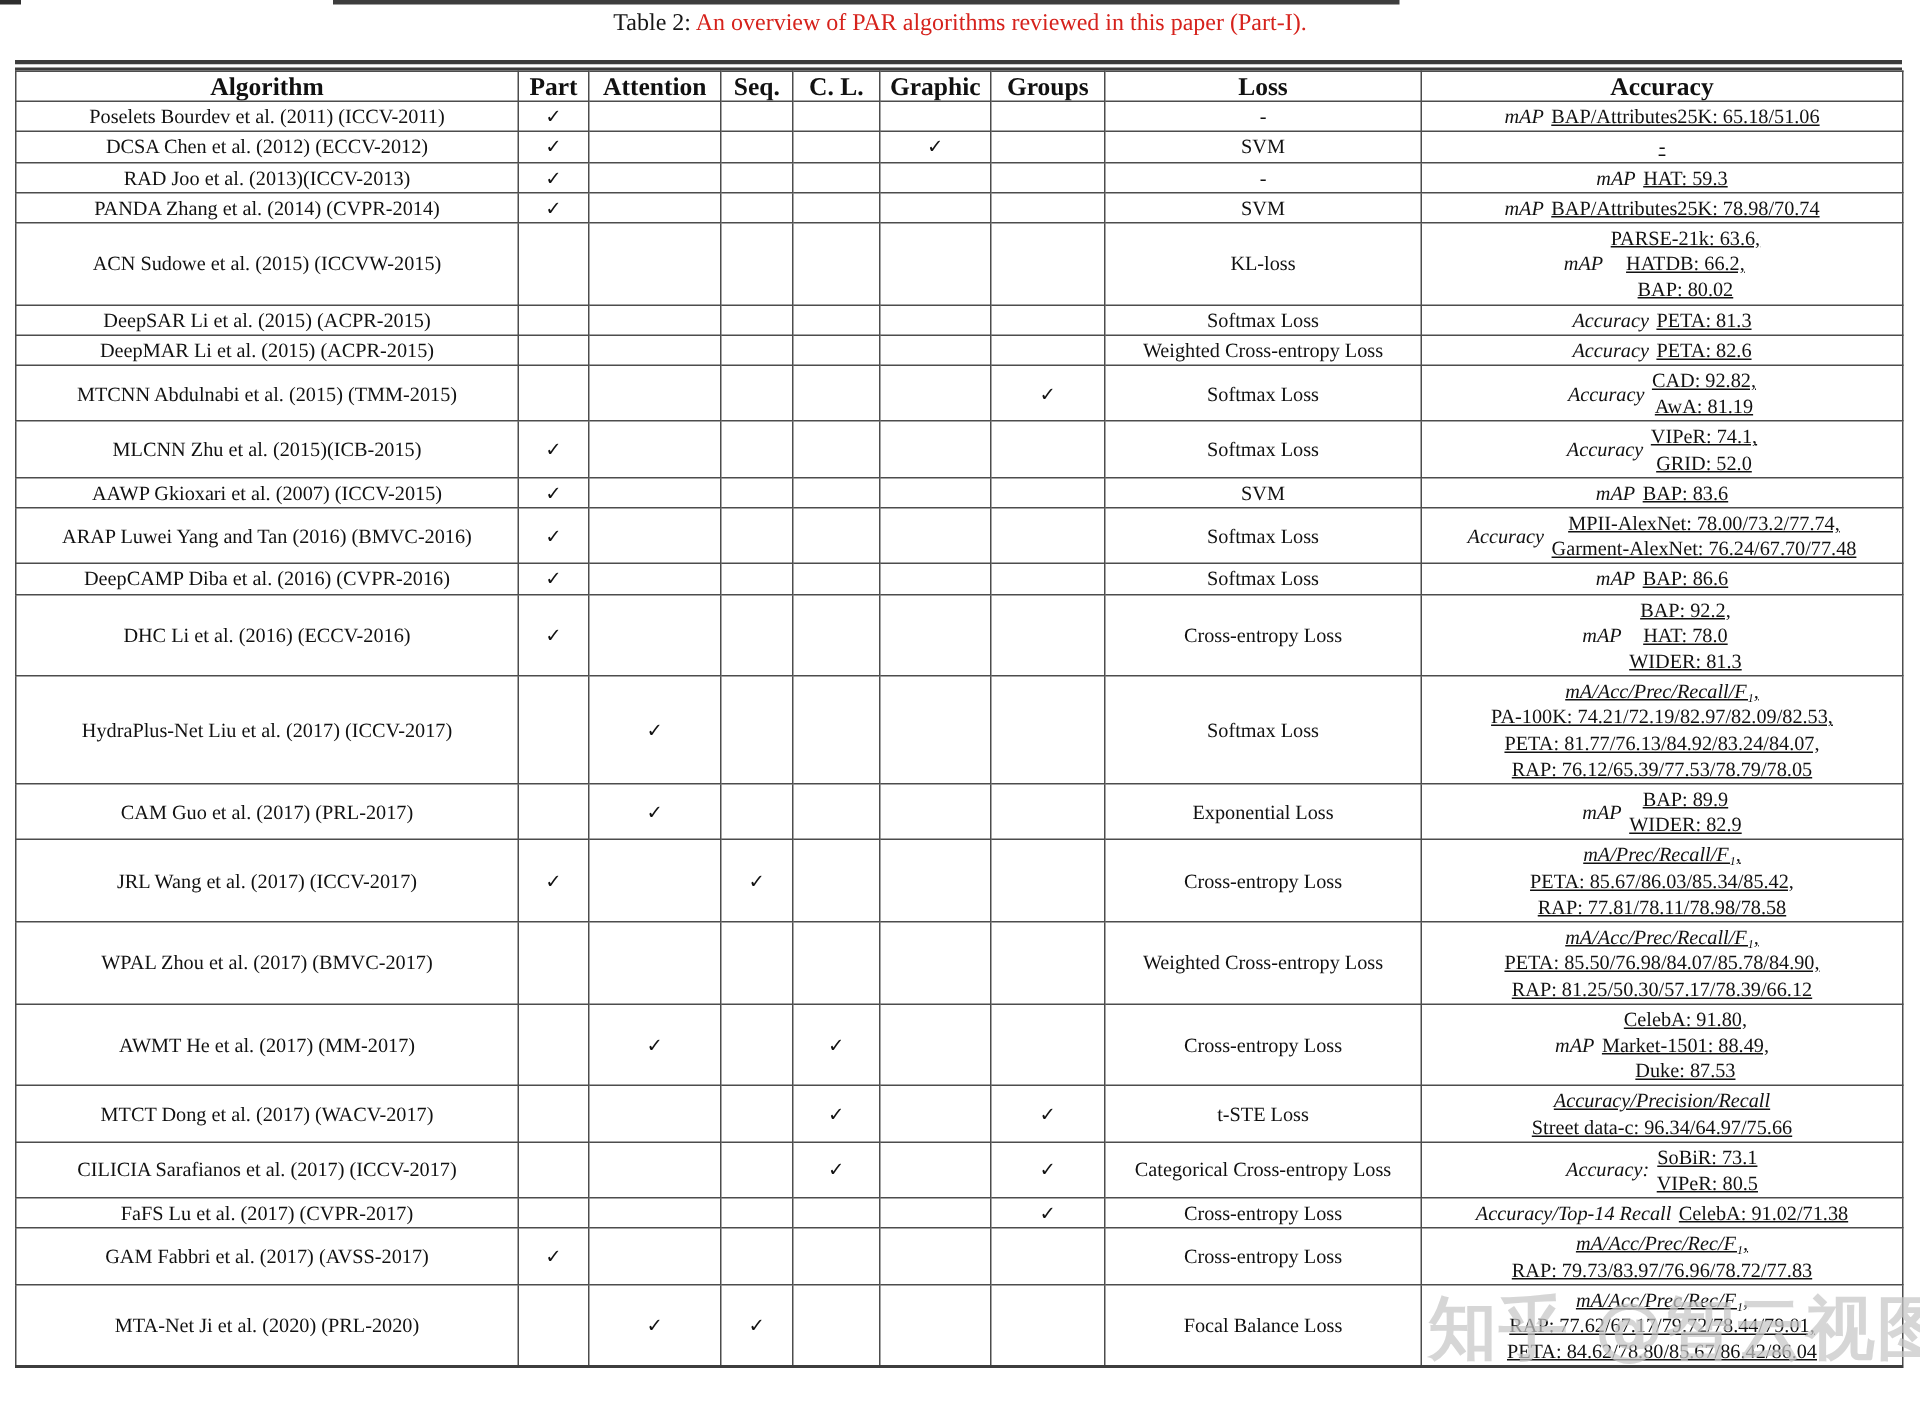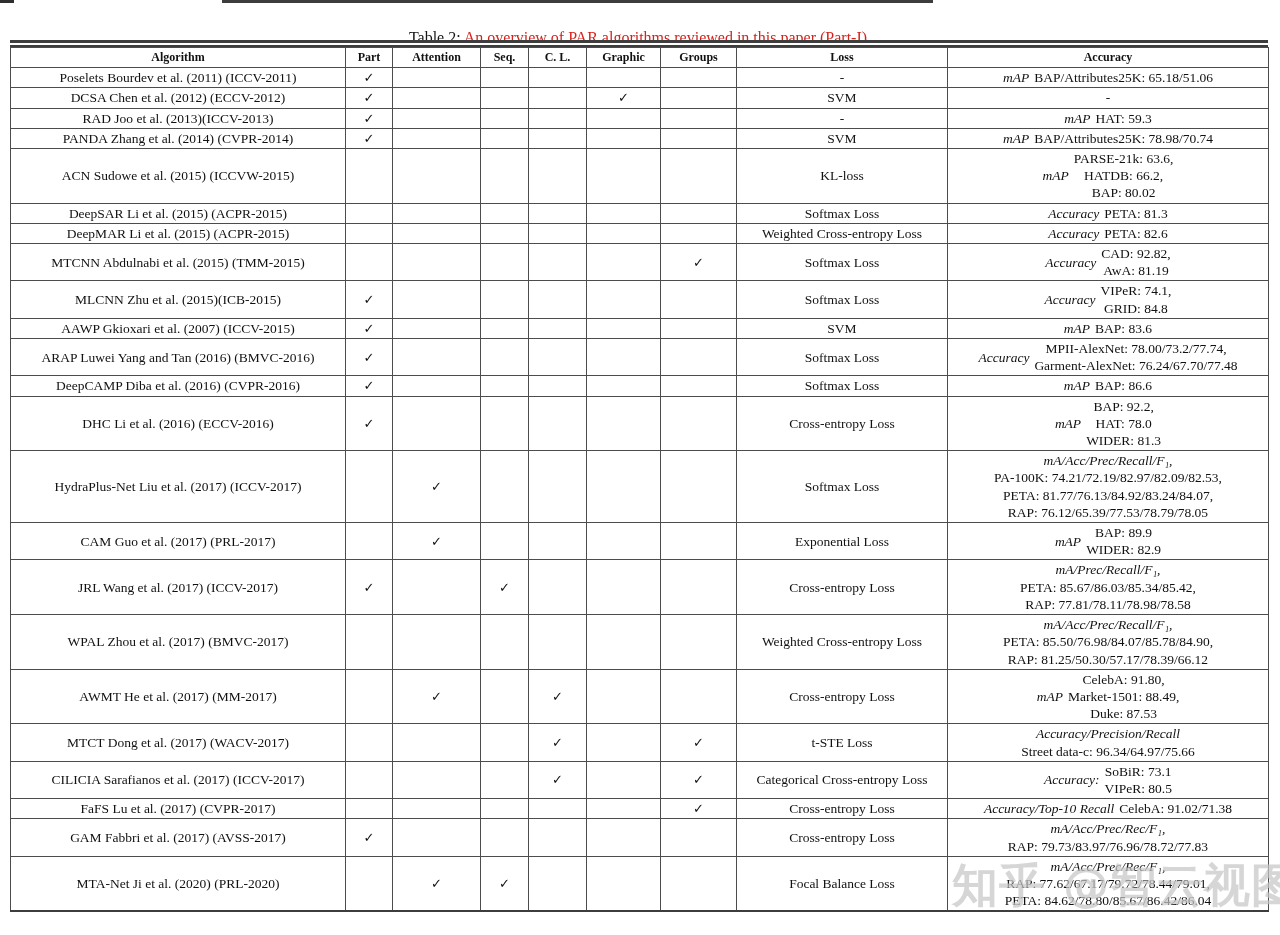--- a/index.html
+++ b/index.html
@@ -2,38 +2,38 @@
 <html><head>
 <meta charset="utf-8">
 <style>
   html,body{margin:0;padding:0;background:#fff;}
   .page{position:relative;width:1280px;height:935px;background:#ffffff;overflow:hidden;
         font-family:"Liberation Serif","DejaVu Serif",serif;color:#111;}
   
   .top-dash{position:absolute;top:0;left:0;width:14px;height:3px;background:#2e2e2e;}
   .top-band{position:absolute;top:0;left:222px;width:711px;height:3px;background:#3d3d3d;}
   
-  .caption{position:absolute;top:6px;left:0;width:100%;text-align:center;font-size:16px;line-height:20px;margin-top:22px;}
+  .caption{position:absolute;top:6px;left:0;width:100%;text-align:center;font-size:16px;line-height:20px;}
   .caption .prefix{color:#161616;}
   .caption .red{color:#d6221c;}
   
   .tablewrap{position:absolute;top:40px;left:10px;width:1258px;}
   .rule-thick{height:3px;background:#3d3d3d;}
   .rule-gap{height:2px;background:#fff;}
   .rule-thin{height:2px;background:#3d3d3d;}
   table{border-collapse:collapse;table-layout:fixed;width:100%;font-size:13.5px;
         border-bottom:2.5px solid #3d3d3d;}
   th,td{border:1px solid #4c4c4c;padding:1px 4px;text-align:center;vertical-align:middle;
         line-height:17.2px;overflow:hidden;}
-  th{font-weight:bold;font-size:12px;}
+  th{font-weight:bold;font-size:17px;}
   td.chk{font-size:13px;}
   .it{font-style:italic;}
   .accwrap{display:flex;align-items:center;justify-content:center;gap:5px;}
   .acclines{display:block;}
-  .accline{}
+  .accline{text-decoration:underline;}
   
   .watermark{position:absolute;top:856px;left:952px;width:326px;height:62px;
              font-size:46px;line-height:58px;font-weight:bold;color:#c7c7c7;opacity:.72;
              letter-spacing:1px;white-space:nowrap;z-index:5;pointer-events:none;
              font-family:"DejaVu Sans","Liberation Sans",sans-serif;}
 </style>
 </head>
 <body>
 
 <div class="page">
@@ -228,21 +228,21 @@
             <td class="chk"></td>
             <td class="chk"></td>
             <td class="chk"></td>
             <td class="chk"></td>
             <td>Softmax Loss</td>
             <td>
               <div class="accwrap">
                 <span class="it">Accuracy</span>
                 <div class="acclines">
                   <div class="accline">VIPeR: 74.1,</div>
-                  <div class="accline">GRID: 84.8</div>
+                  <div class="accline">GRID: 52.0</div>
                 </div>
               </div>
             </td>
           </tr>
           <tr>
             <td>AAWP Gkioxari et al. (2007) (ICCV-2015)</td>
             <td class="chk"><span>✓</span></td>
             <td class="chk"></td>
             <td class="chk"></td>
             <td class="chk"></td>
@@ -453,21 +453,21 @@
             <td>FaFS Lu et al. (2017) (CVPR-2017)</td>
             <td class="chk"></td>
             <td class="chk"></td>
             <td class="chk"></td>
             <td class="chk"></td>
             <td class="chk"></td>
             <td class="chk"><span>✓</span></td>
             <td>Cross-entropy Loss</td>
             <td>
               <div class="accwrap">
-                <span class="it">Accuracy/Top-10 Recall</span>
+                <span class="it">Accuracy/Top-14 Recall</span>
                 <div class="acclines">
                   <div class="accline">CelebA: 91.02/71.38</div>
                 </div>
               </div>
             </td>
           </tr>
           <tr>
             <td>GAM Fabbri et al. (2017) (AVSS-2017)</td>
             <td class="chk"><span>✓</span></td>
             <td class="chk"></td>

